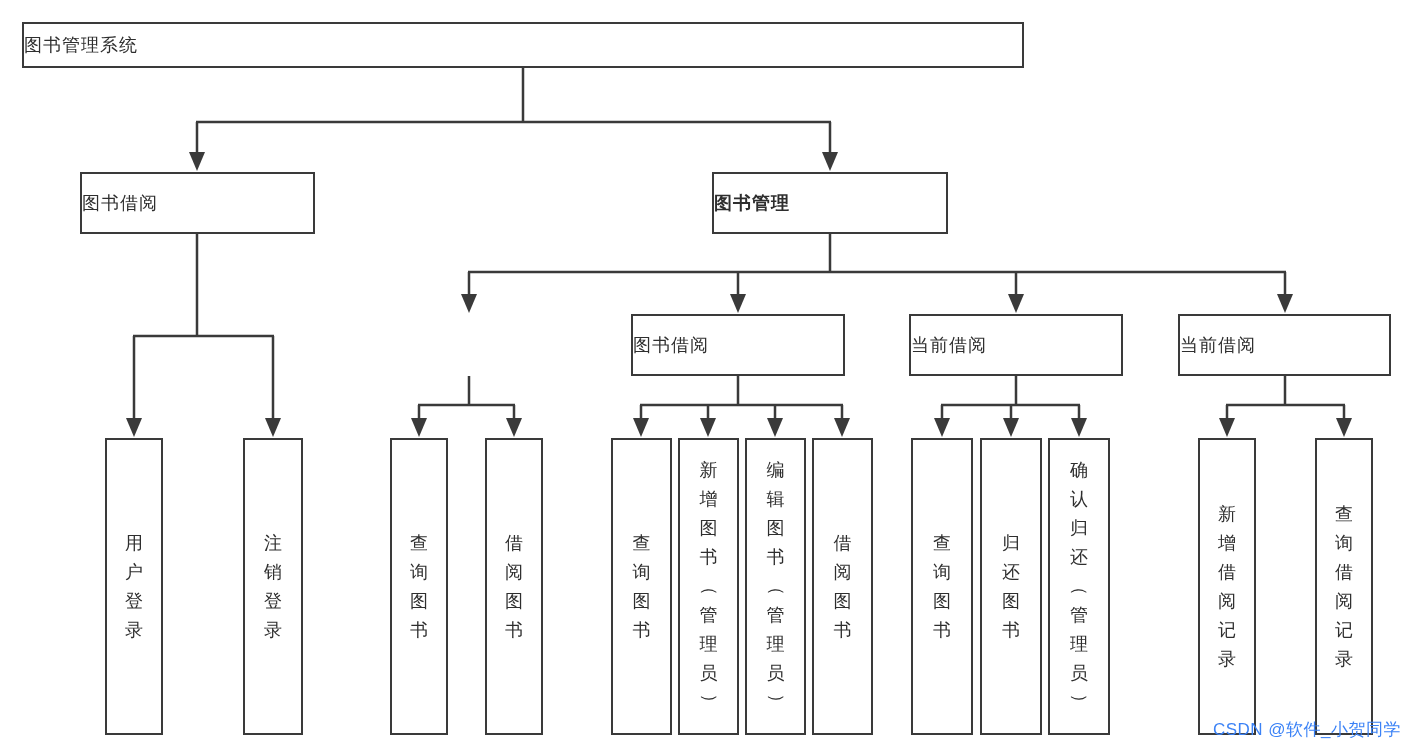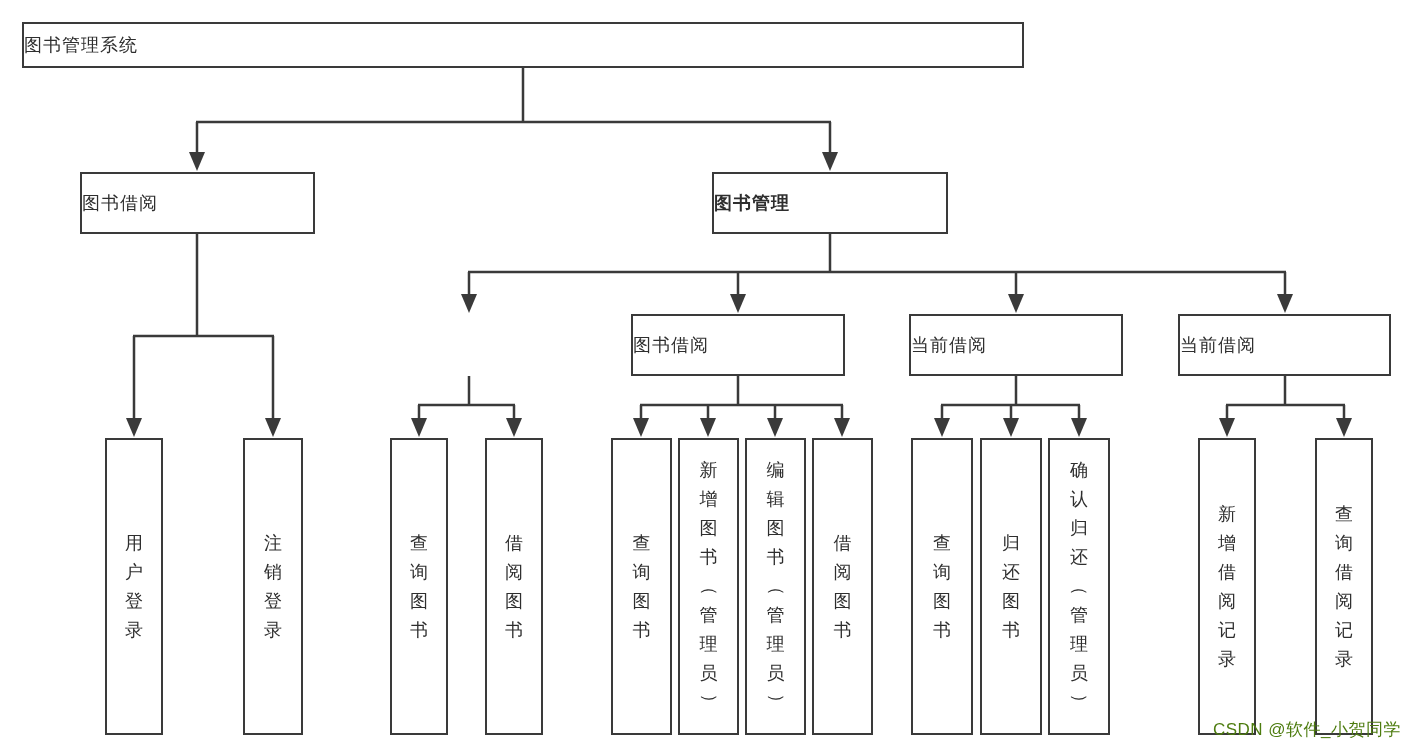--- a/index.html
+++ b/index.html
@@ -48,21 +48,21 @@
     line-height: 29px;
   }
   .vchars span { display: block; }
   .vchars span.rot { transform: rotate(90deg); }
   #watermark {
     position: absolute;
     right: 4px;
     bottom: 6px;
     z-index: 3;
     font-size: 17px;
-    color: #4d7c0f;
+    color: #3b82f6;
     letter-spacing: 0.5px;
     white-space: nowrap;
     margin-top: 17px;
   }
 </style>
 </head>
 <body>
 
 <div id="canvas">
 

